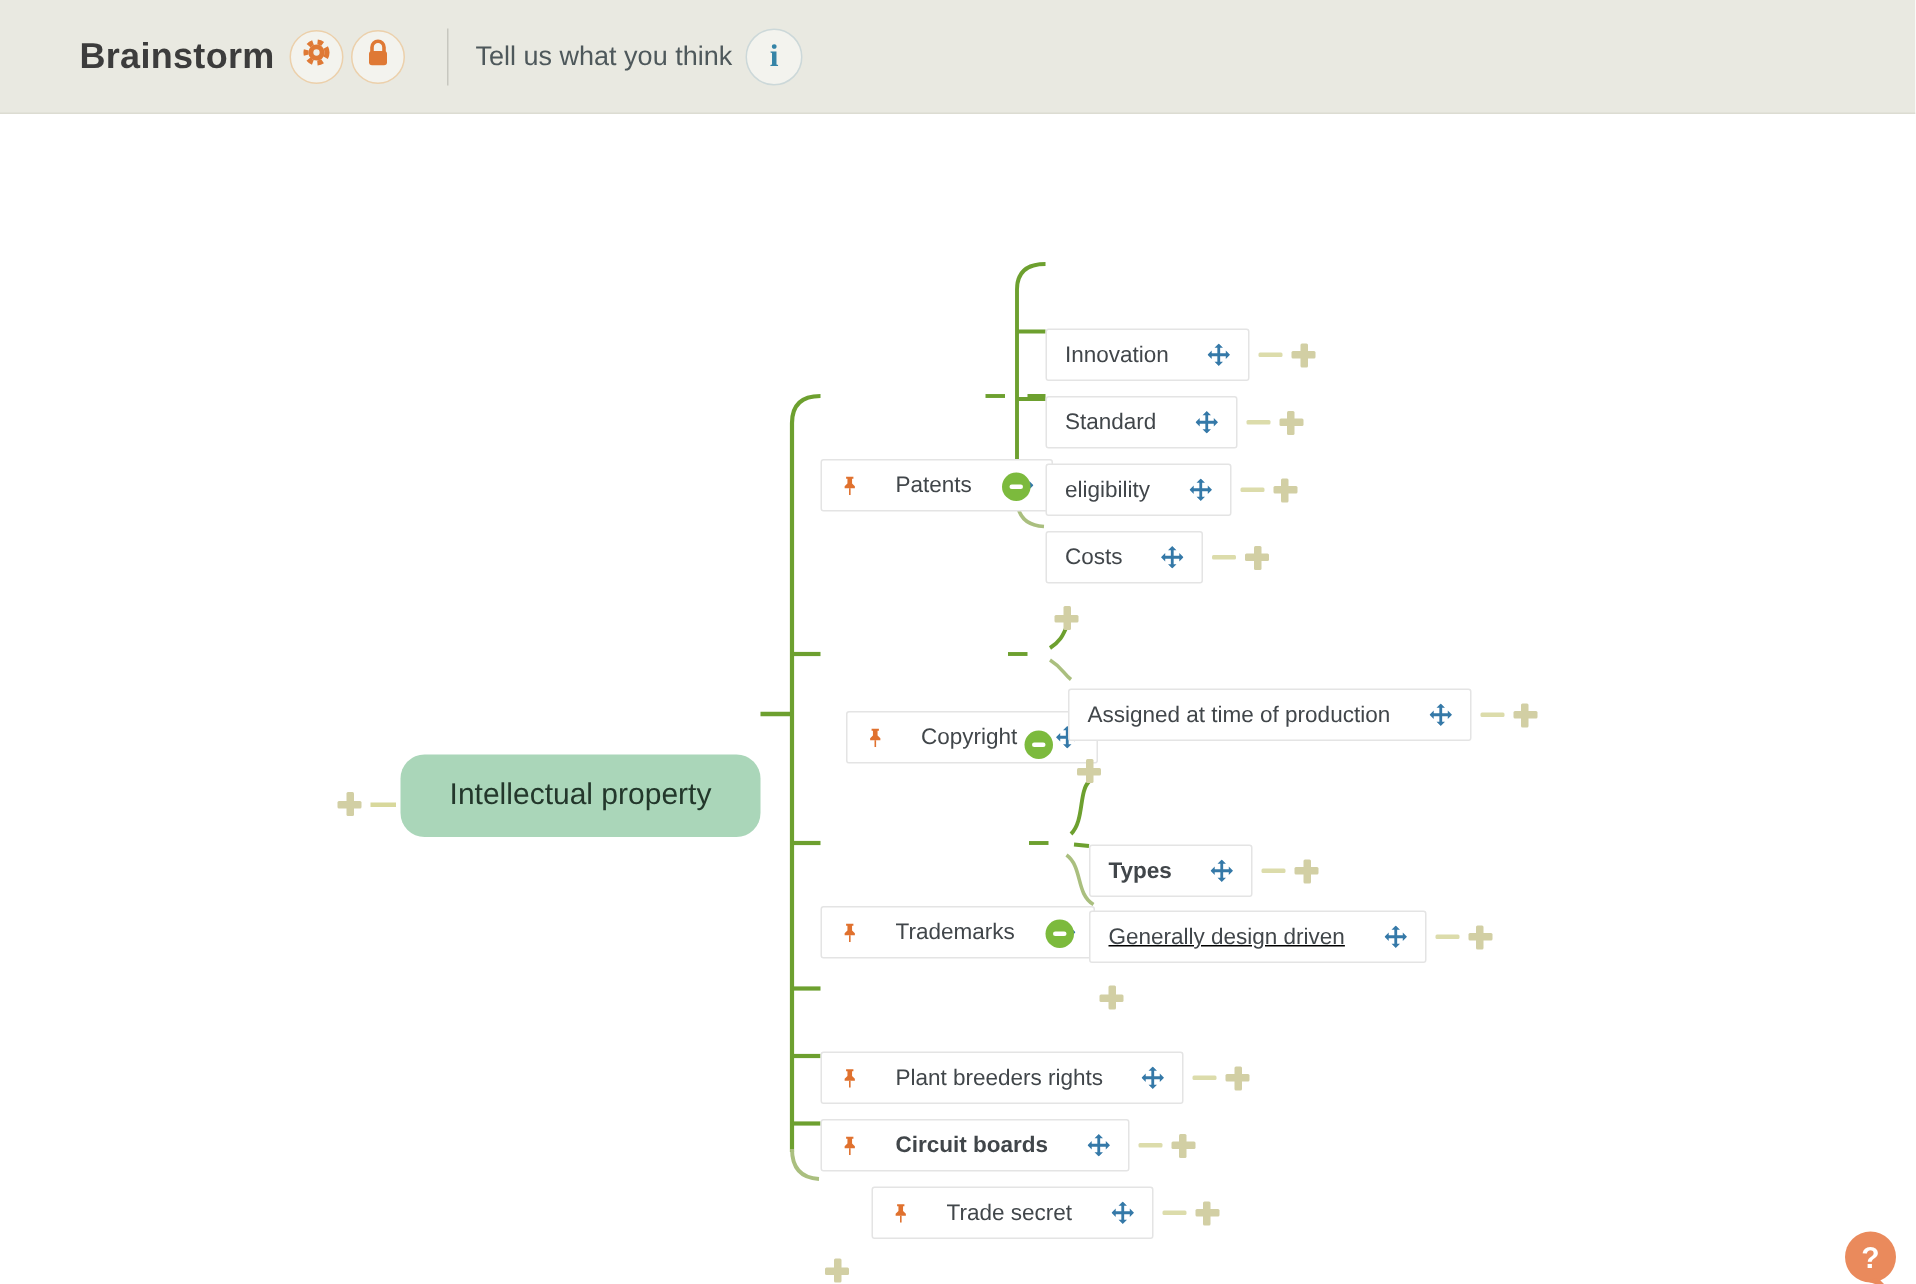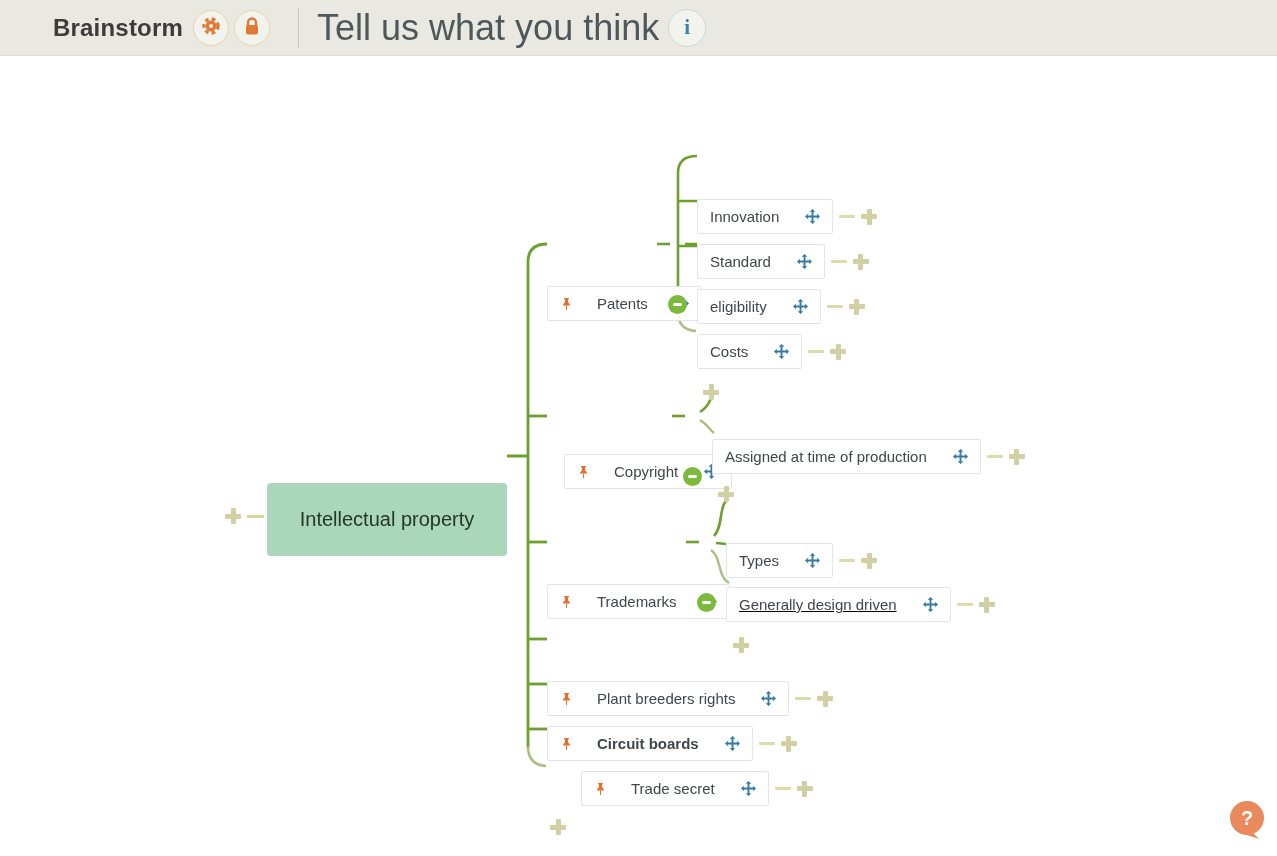--- a/index.html
+++ b/index.html
@@ -1,36 +1,36 @@
 <!DOCTYPE html>
 <html><head>
 <meta charset="utf-8">
 <style>
   * { margin:0; padding:0; box-sizing:border-box; }
   html,body { width:1277px; height:856px; }
   body { font-family:"Liberation Sans", sans-serif; background:#ffffff; overflow:hidden; }
 
   
   .header {
-    position:relative; width:1277px; height:56px;
+    position:relative; width:1277px; height:76px;
     background:#e9e9e1; border-bottom:1px solid #dcdcd2;
     display:flex; align-items:center;
   }
   .app-title {
     margin-left:53px; font-size:24px; font-weight:bold; color:#3c3c3c; letter-spacing:.2px;
   }
   .hdr-circle {
     width:36px; height:36px; border-radius:50%;
     display:flex; align-items:center; justify-content:center;
     background:rgba(255,255,255,.45); cursor:pointer;
   }
   .gear-btn { margin-left:10px; border:1px solid #ecd0ab; }
   .lock-btn { margin-left:5px; border:1px solid #ecd0ab; }
   .hdr-divider { width:1px; height:38px; background:#c7c7bf; margin:0 18px 0 28px; }
-  .prompt-title { font-size:36px; color:#4e585b; font-weight:300; }
+  .prompt-title { font-size:18px; color:#4e585b; font-weight:300; }
   .info-btn {
     width:38px; height:38px; margin-left:9px; border:1px solid #ccd8d9;
     font-family:"Liberation Serif", serif;
     color:#3584a7; font-size:21px; font-weight:bold; font-style:normal;
   }
 
   
   .canvas { position:relative; width:1277px; height:795px; background:#ffffff; }
   .connectors { position:absolute; left:0; top:0; z-index:1; }
 
@@ -57,22 +57,22 @@
   
   .minus-btn {
     position:absolute; width:19px; height:19px; border-radius:50%;
     background:#7cba3d; z-index:3; cursor:pointer;
     display:flex; align-items:center; justify-content:center;
   }
   .minus-btn::before { content:""; width:9px; height:3px; background:#ffffff; border-radius:1.5px; }
 
   
   .root-node {
-    position:absolute; left:267px; top:427px; width:240px; height:73px;
-    background:#aad6b9; border-radius:4px; z-index:2;
+    position:absolute; left:267px; top:427px; width:240px; height:55px;
+    background:#aad6b9; border-radius:16px; z-index:2;
     display:flex; align-items:center; justify-content:center; text-align:center;
     font-size:20px; color:#23372b; line-height:23px; padding:0 30px; cursor:pointer;
   }
   .root-left-line { position:absolute; left:247px; top:459px; width:17px; height:2.5px; background:#d8d89c; z-index:1; }
 
   
   .help-btn { position:absolute; right:11px; bottom:11px; width:38px; height:40px; cursor:pointer; z-index:5; }
 </style>
 </head>
 <body>
@@ -260,21 +260,21 @@
       <span class="node-label">Trademarks</span>
       <span class="move-icon">
           <svg width="15" height="15" viewBox="0 0 16 16">
             <path fill="#3579a8" d="M8 0 L11 3 H9 V7 H13 V5 L16 8 L13 11 V9 H9 V13 H11 L8 16 L5 13 H7 V9 H3 V11 L0 8 L3 5 V7 H7 V3 H5 Z"></path>
           </svg>
         </span>
     </div>
   </div>
   <div class="minus-btn" style="left:697px; top:537px;"></div>
 
-  <div class="node-row" style="left:726px; top:487px;">
+  <div class="node-row" style="left:726px; top:487px;font-weight:bold;">
     <div class="node-box">
       <span class="node-label">Types</span>
       <span class="move-icon">
           <svg width="15" height="15" viewBox="0 0 16 16">
             <path fill="#3579a8" d="M8 0 L11 3 H9 V7 H13 V5 L16 8 L13 11 V9 H9 V13 H11 L8 16 L5 13 H7 V9 H3 V11 L0 8 L3 5 V7 H7 V3 H5 Z"></path>
           </svg>
         </span>
     </div>
     <span class="stub"></span>
     <span class="plus"></span>

